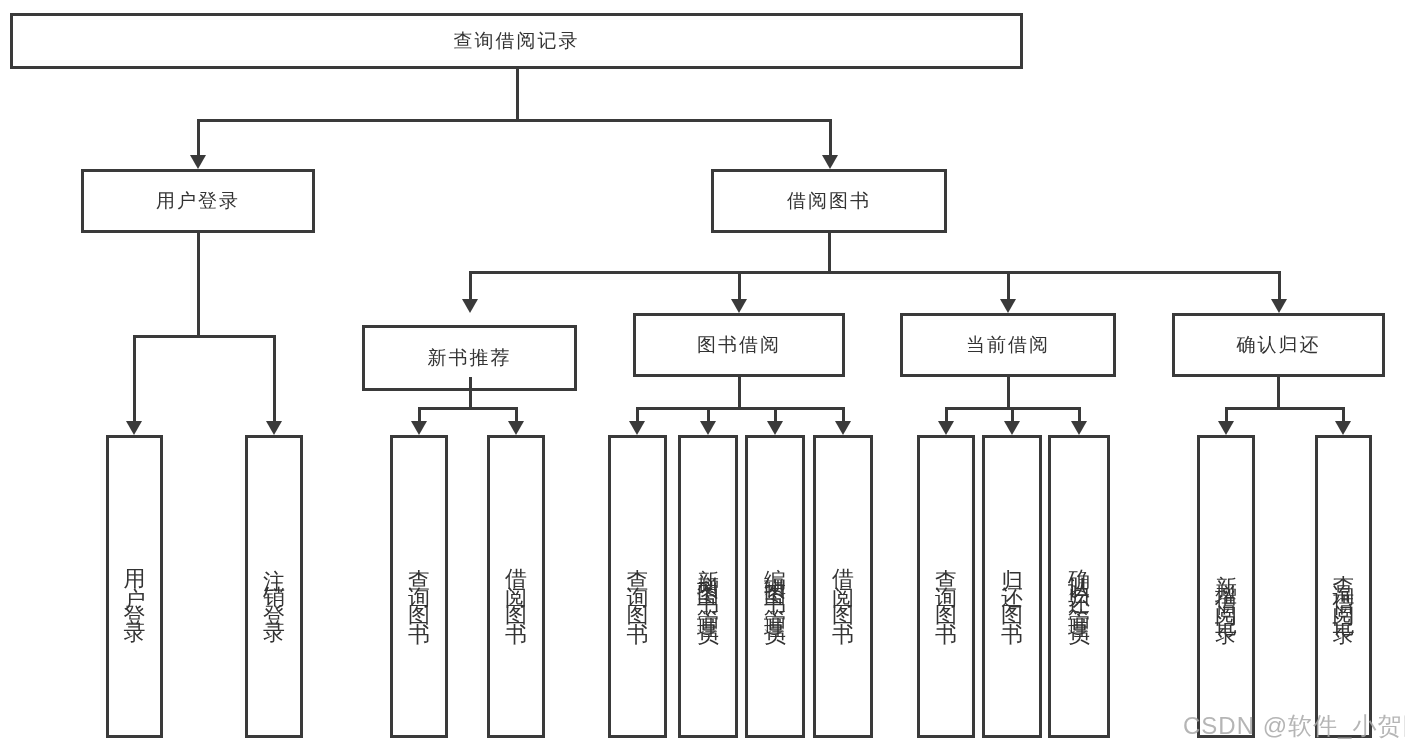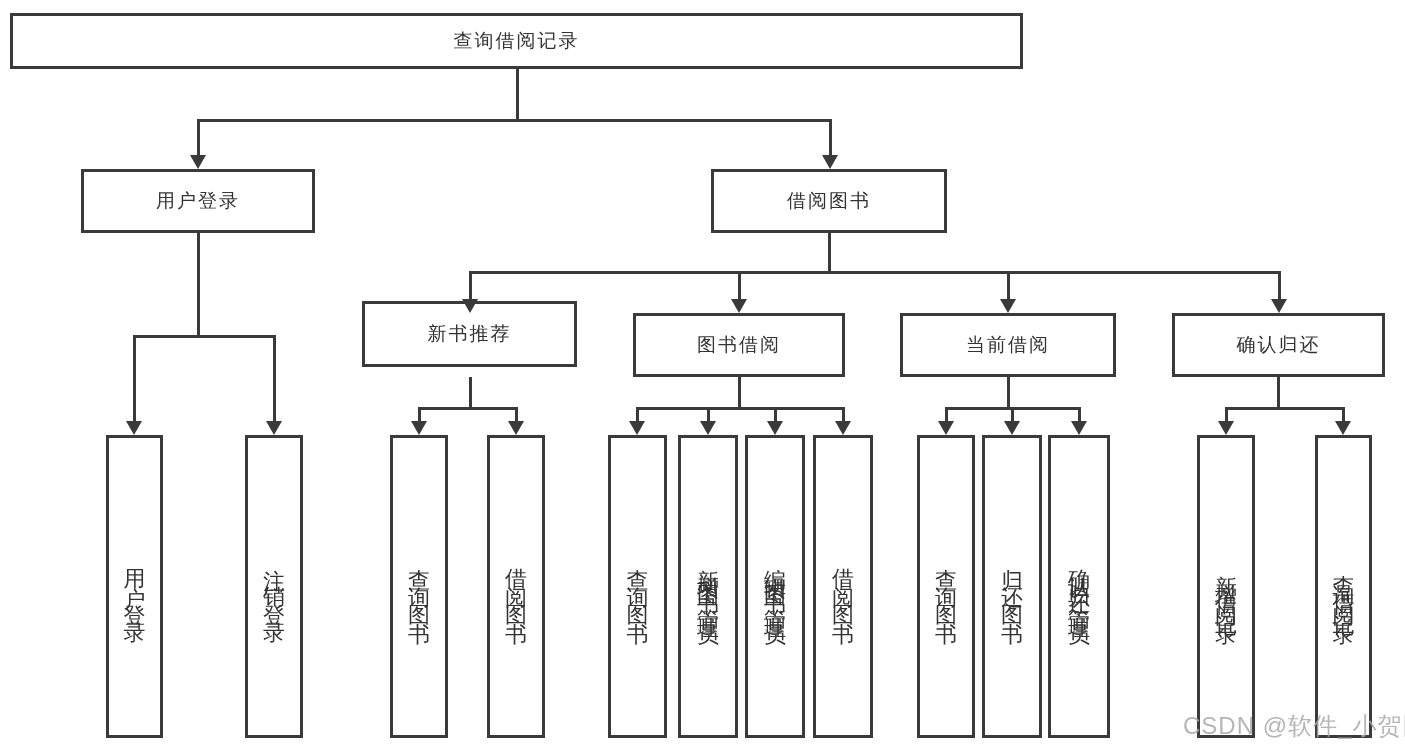--- a/index.html
+++ b/index.html
@@ -41,21 +41,21 @@
       </div>
       <div class="node h" style="left: 711px; top: 169px; width: 236px; height: 64px;">
         <span class="lbl">借阅图书</span>
       </div>
       <div class="node v" style="left: 106px; top: 435px; width: 57px; height: 303px;">
         <span class="lbl" style="letter-spacing: 18px;">用户登录</span>
       </div>
       <div class="node v" style="left: 245px; top: 435px; width: 58px; height: 303px;">
         <span class="lbl" style="letter-spacing: 18px;">注销登录</span>
       </div>
-      <div class="node h" style="left: 362px; top: 301px; width: 215px; height: 66px;">
+      <div class="node h" style="left: 362px; top: 325px; width: 215px; height: 66px;">
         <span class="lbl">新书推荐</span>
       </div>
       <div class="node h" style="left: 633px; top: 313px; width: 212px; height: 64px;">
         <span class="lbl">图书借阅</span>
       </div>
       <div class="node h" style="left: 900px; top: 313px; width: 216px; height: 64px;">
         <span class="lbl">当前借阅</span>
       </div>
       <div class="node h" style="left: 1172px; top: 313px; width: 213px; height: 64px;">
         <span class="lbl">确认归还</span>

